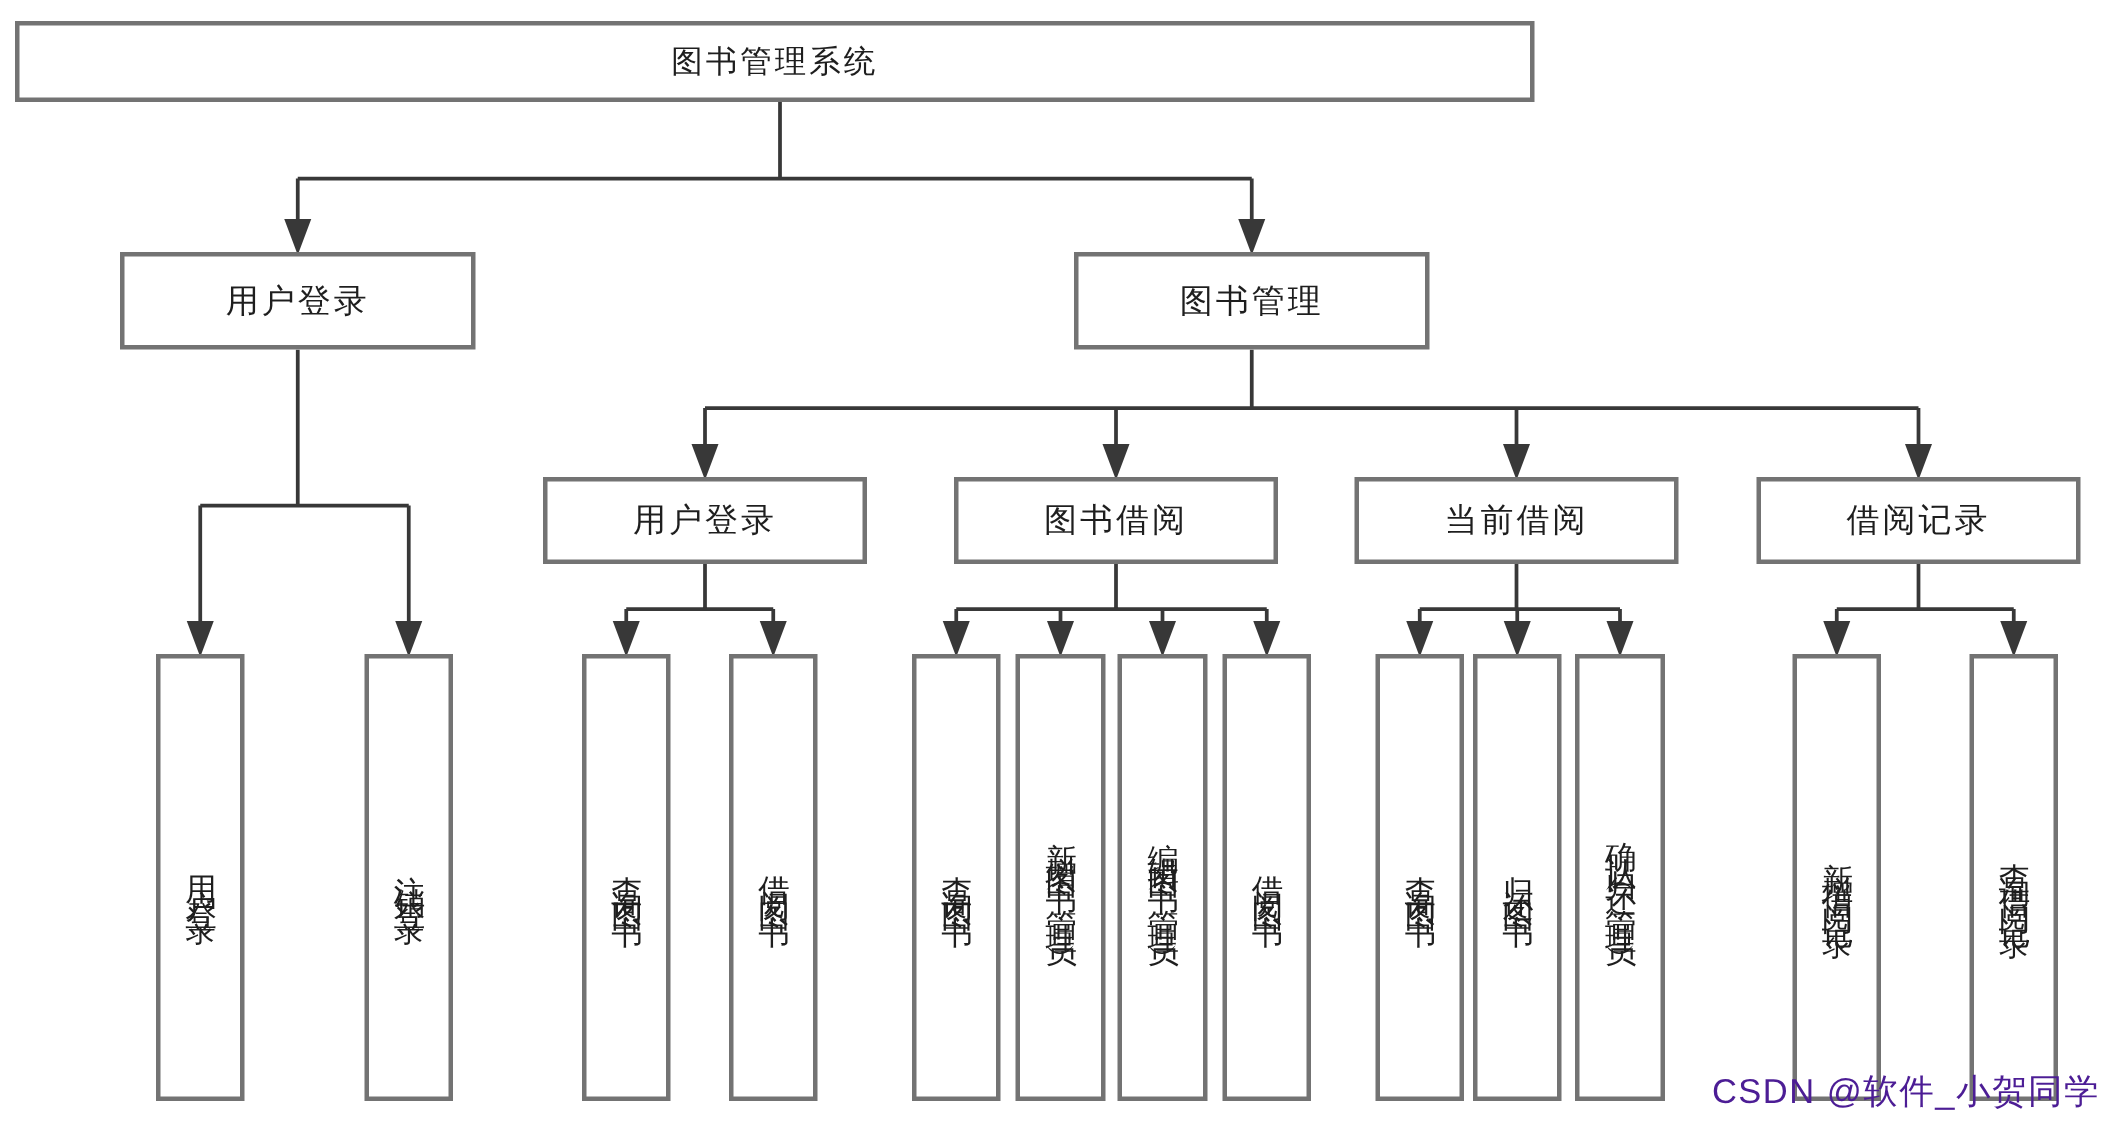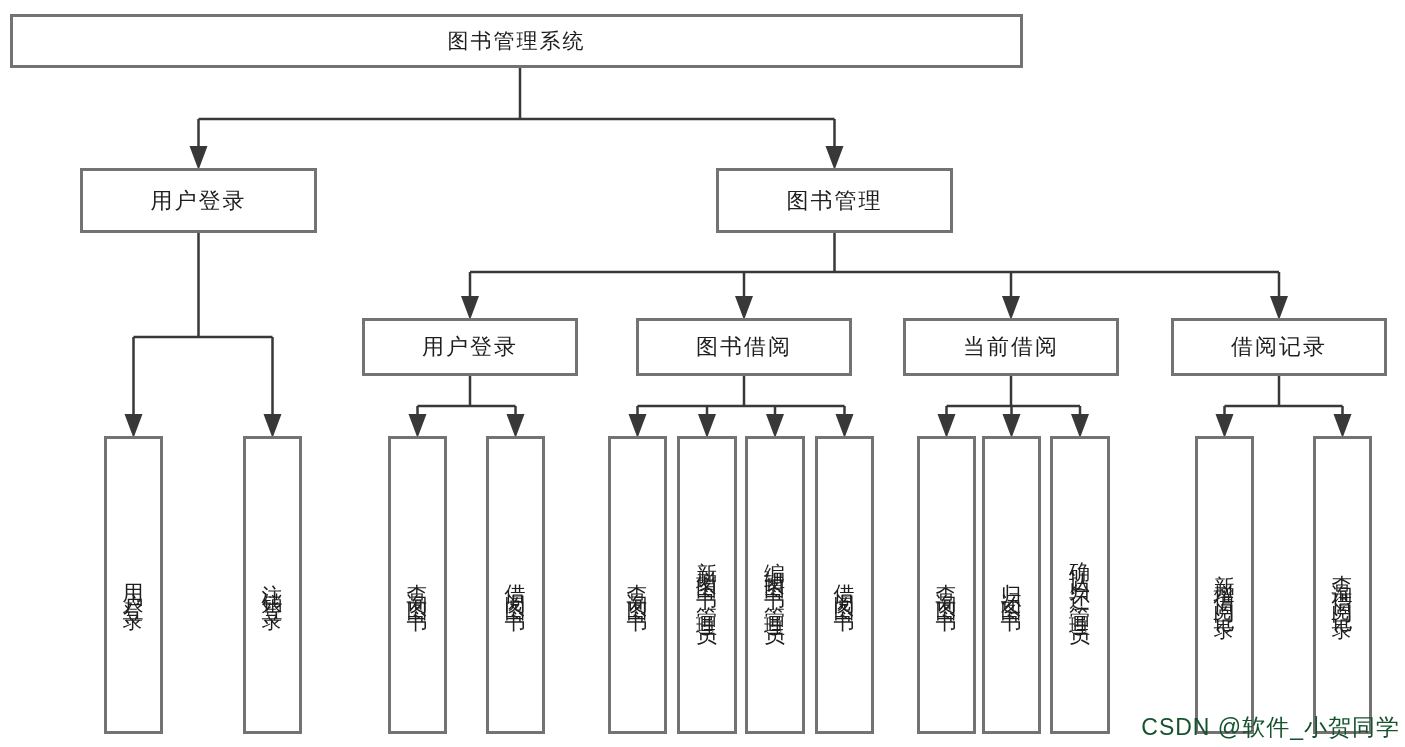--- a/index.html
+++ b/index.html
@@ -44,21 +44,21 @@
     letter-spacing: 9px;
     line-height: 1;
     white-space: nowrap;
   }
   .watermark {
     position: absolute;
     right: 5px;
     bottom: 4px;
     font-size: 23px;
     letter-spacing: 1px;
-    color: #14532d;
+    color: #4c1d95;
     z-index: 2;
     white-space: nowrap;
   }
 </style>
 </head>
 <body>
 
 <div class="stage">
 
   <svg class="connectors" width="1405" height="747" viewBox="0 0 1405 747" fill="none" stroke="#383838" stroke-width="2.5">

